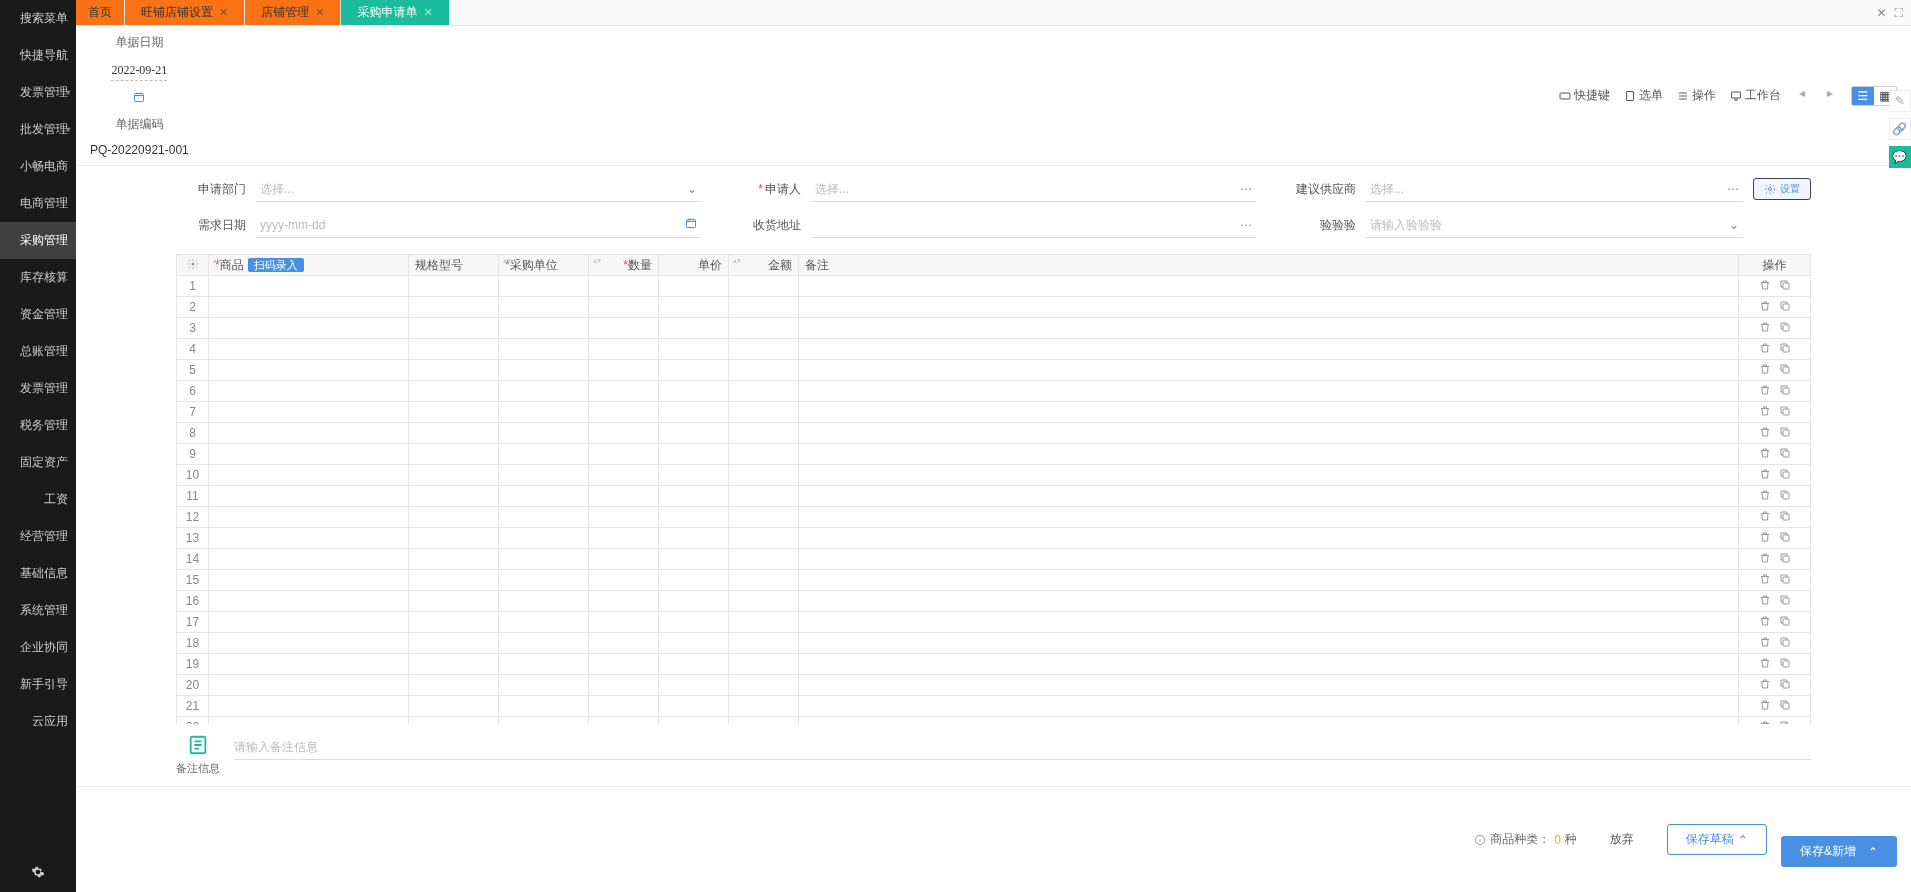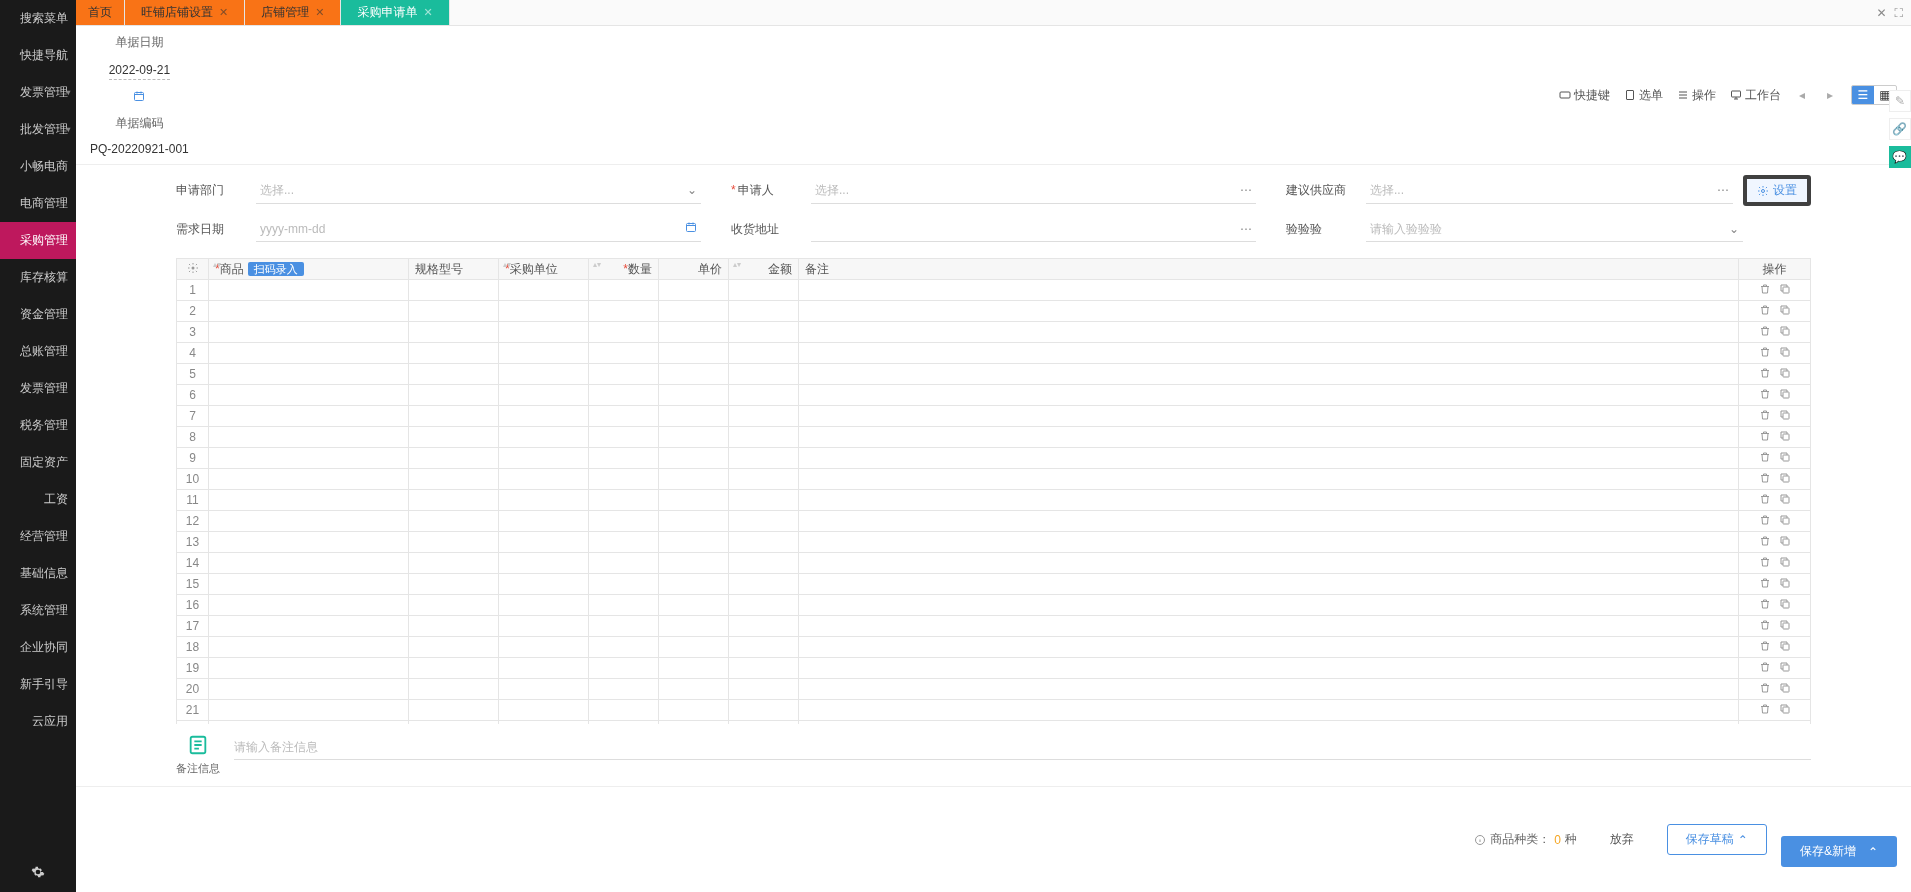--- a/index.html
+++ b/index.html
@@ -2,60 +2,60 @@
 <html><head>
 <meta charset="utf-8">
 <style>
 * { margin: 0; padding: 0; box-sizing: border-box; }
 body { font-family: "Microsoft YaHei", Arial, sans-serif; font-size: 12px; color: #333; background: #fff; overflow: hidden; }
 .app { display: flex; height: 100vh; }
 
 
 .sidebar { width: 76px; background: #1a1a1a; color: #ccc; display: flex; flex-direction: column; overflow-y: auto; }
 .sidebar-item { padding: 10px 8px; text-align: right; cursor: pointer; font-size: 12px; position: relative; }
-.sidebar-item.active { background: #be185d; color: #fff; }
+.sidebar-item.active { background: #404040; color: #fff; }
 .sidebar-item.has-sub::after { content: "▸"; font-size: 9px; position: absolute; right: 4px; top: 50%; transform: translateY(-50%) rotate(90deg); color: #888; }
 .sidebar-footer { margin-top: auto; padding: 10px; text-align: center; cursor: pointer; }
 
 
 .main { flex: 1; display: flex; flex-direction: column; min-width: 0; }
 
 
 .tabbar { height: 26px; display: flex; align-items: stretch; border-bottom: 1px solid #e5e5e5; background: #fafafa; position: relative; }
 .tab { padding: 0 16px; display: flex; align-items: center; gap: 6px; border-right: 1px solid #e5e5e5; cursor: pointer; font-size: 12px; background: #f97316; }
 .tab:first-child { padding: 0 12px; }
 .tab.active { background: #1abc9c; color: #fff; }
 .tab-close { font-size: 11px; cursor: pointer; opacity: .6; }
 .tabbar-right { margin-left: auto; display: flex; align-items: center; gap: 8px; padding: 0 8px; }
 .icon-btn { cursor: pointer; color: #888; font-size: 12px; }
 
 
 .toolbar { display: flex; align-items: center; padding: 8px 14px; gap: 14px; border-bottom: 1px solid #eee; }
 .toolbar-left { display: flex; align-items: center; gap: 10px; flex-direction: column; }
 .lbl { color: #666; }
-.date-val { color: #333; border-bottom: 1px dashed #bbb; padding: 2px 0; }
-.toolbar-right { margin-left: auto; display: flex; align-items: center; gap: 14px; }
+.date-val { color: #333; border-bottom: 1px dashed #bbb; padding: 2px 0; font-family: Liberation Serif, serif; }
+.toolbar-right { margin-left: auto; display: flex; gap: 14px; }
 .tlink { display: flex; align-items: center; gap: 3px; cursor: pointer; color: #555; }
 .tlink svg { width: 12px; height: 12px; }
 .nav-arrow { cursor: pointer; color: #aaa; padding: 0 4px; }
 .view-toggle { display: flex; border: 1px solid #ccc; border-radius: 2px; overflow: hidden; }
 .view-toggle span { width: 22px; height: 18px; display: flex; align-items: center; justify-content: center; cursor: pointer; }
 .view-toggle span.active { background: #4a90e2; color: #fff; }
 
 
 .form-block { padding: 10px 100px 6px 100px; }
 .form-row { display: flex; gap: 30px; margin-bottom: 10px; }
 .form-cell { flex: 1; display: flex; align-items: center; gap: 10px; min-width: 0; }
-.form-label { width: 70px; color: #555; flex-shrink: 0; }
+.form-label { width: 70px; text-align: right; color: #555; flex-shrink: 0; }
 .form-label .req { color: #e74c3c; margin-right: 2px; }
 .form-control { flex: 1; height: 26px; border-bottom: 1px solid #ddd; display: flex; align-items: center; padding: 0 4px; min-width: 0; }
 .form-control input { border: none; outline: none; width: 100%; font-size: 12px; color: #333; }
 .form-control input::placeholder { color: #bbb; }
 .form-control .suffix { color: #888; cursor: pointer; flex-shrink: 0; }
-.btn-settings { border: 4px solid #404040; color: #4a90e2; background: #f0f6ff; padding: 3px 10px; border-radius: 3px; cursor: pointer; display: flex; align-items: center; gap: 4px; font-size: 12px; }
+.btn-settings { border: 1px solid #404040; color: #4a90e2; background: #f0f6ff; padding: 3px 10px; border-radius: 3px; cursor: pointer; display: flex; align-items: center; gap: 4px; font-size: 10px; }
 
 
 .table-wrap { padding: 0 100px; flex: 1; overflow: auto; }
 .tbl { width: 100%; border-collapse: collapse; table-layout: fixed; }
 .tbl th, .tbl td { border: 1px solid #e5e5e5; height: 21px; padding: 0 6px; font-size: 12px; font-weight: normal; }
 .tbl th { background: #f7f7f7; color: #555; position: relative; }
 .tbl th .req { color: #e74c3c; }
 .tbl th .sort { position: absolute; left: 4px; top: 3px; display: flex; flex-direction: column; line-height: 5px; font-size: 8px; color: #ccc; }
 .col-gear { width: 32px; text-align: center; }
 .col-idx { width: 32px; text-align: center; color: #888; }

